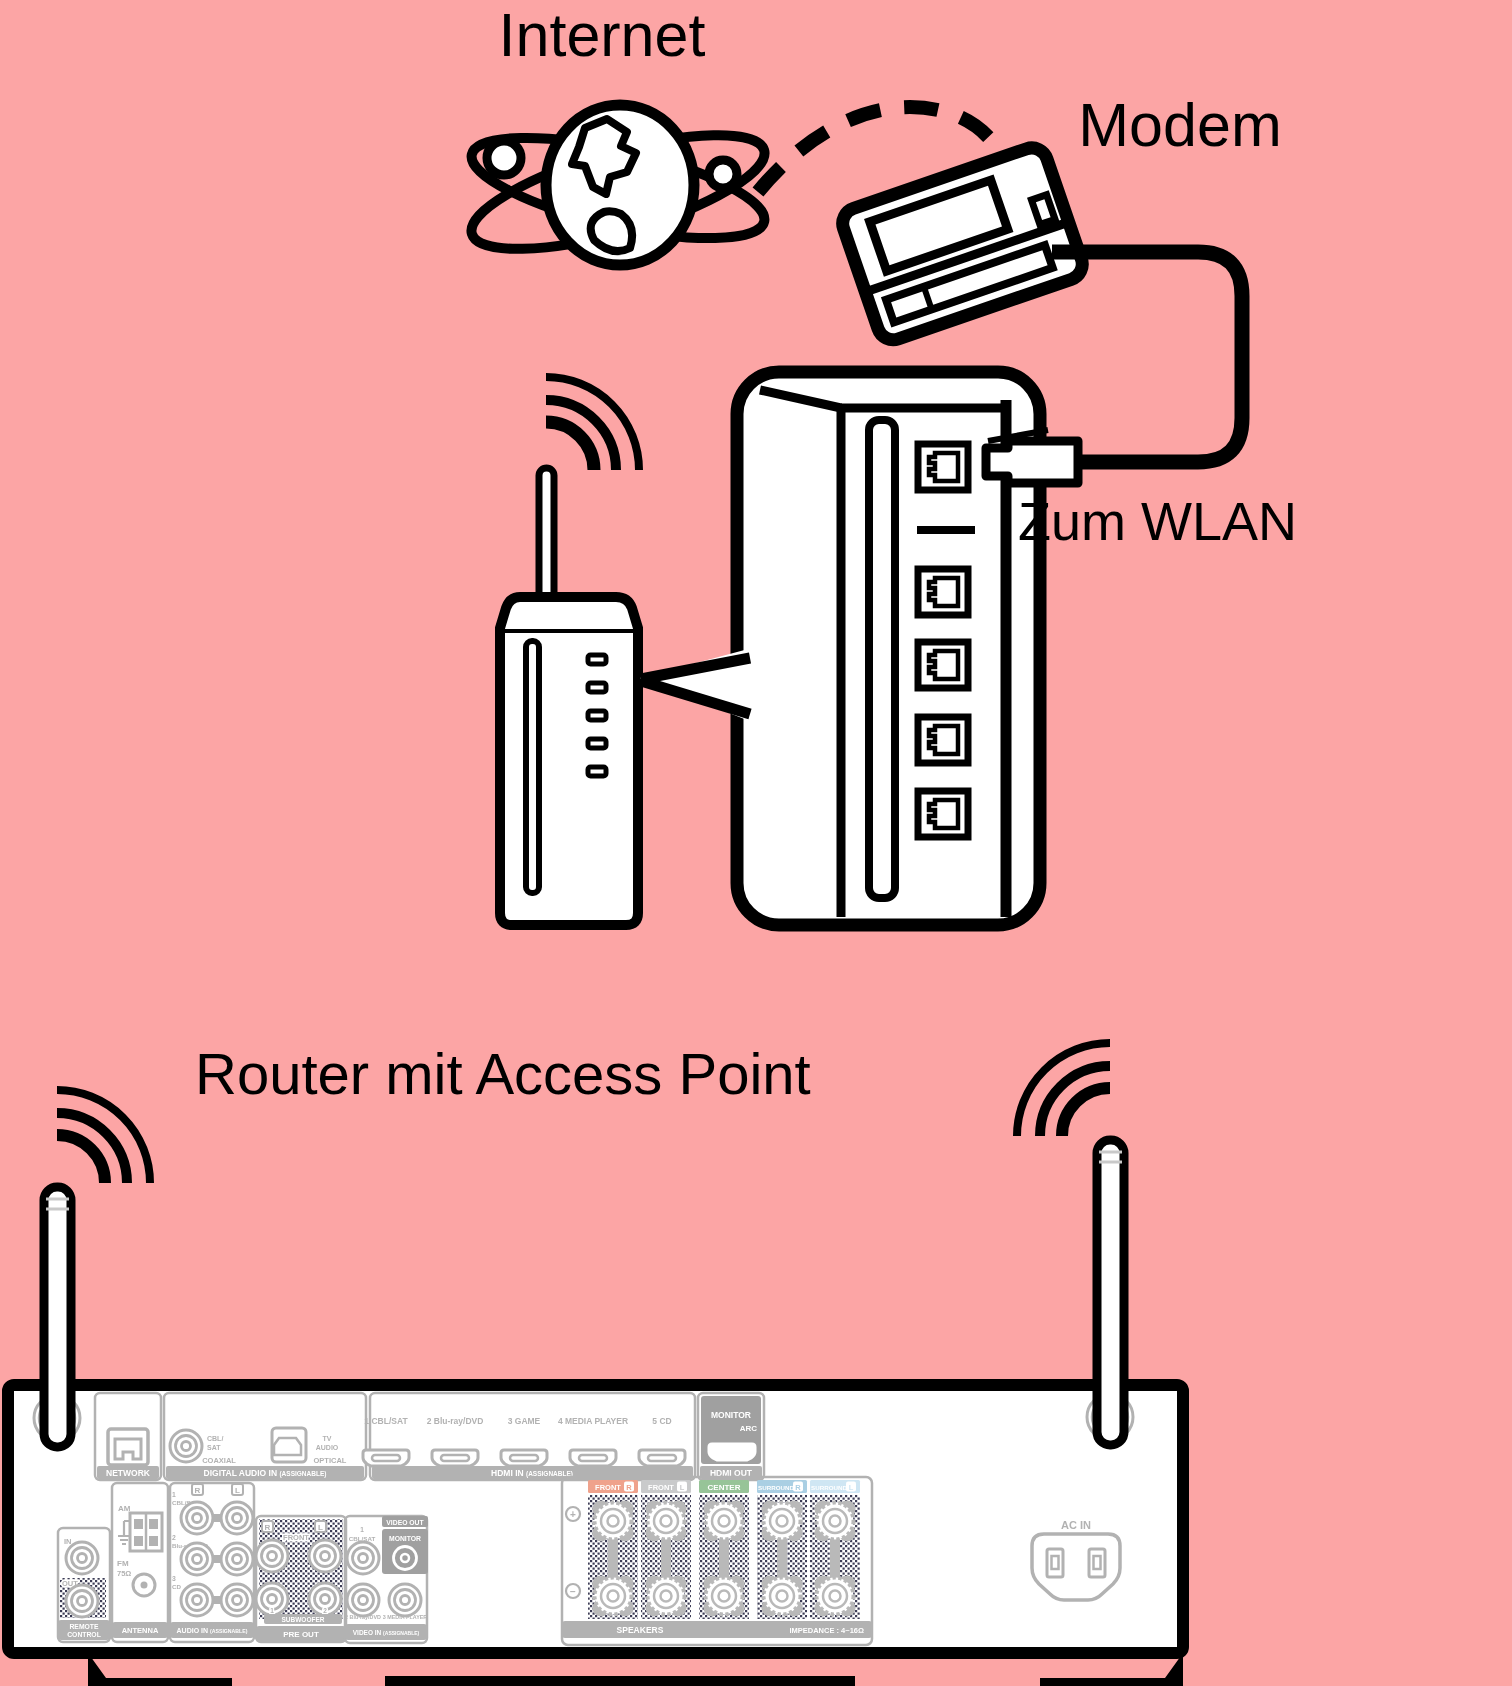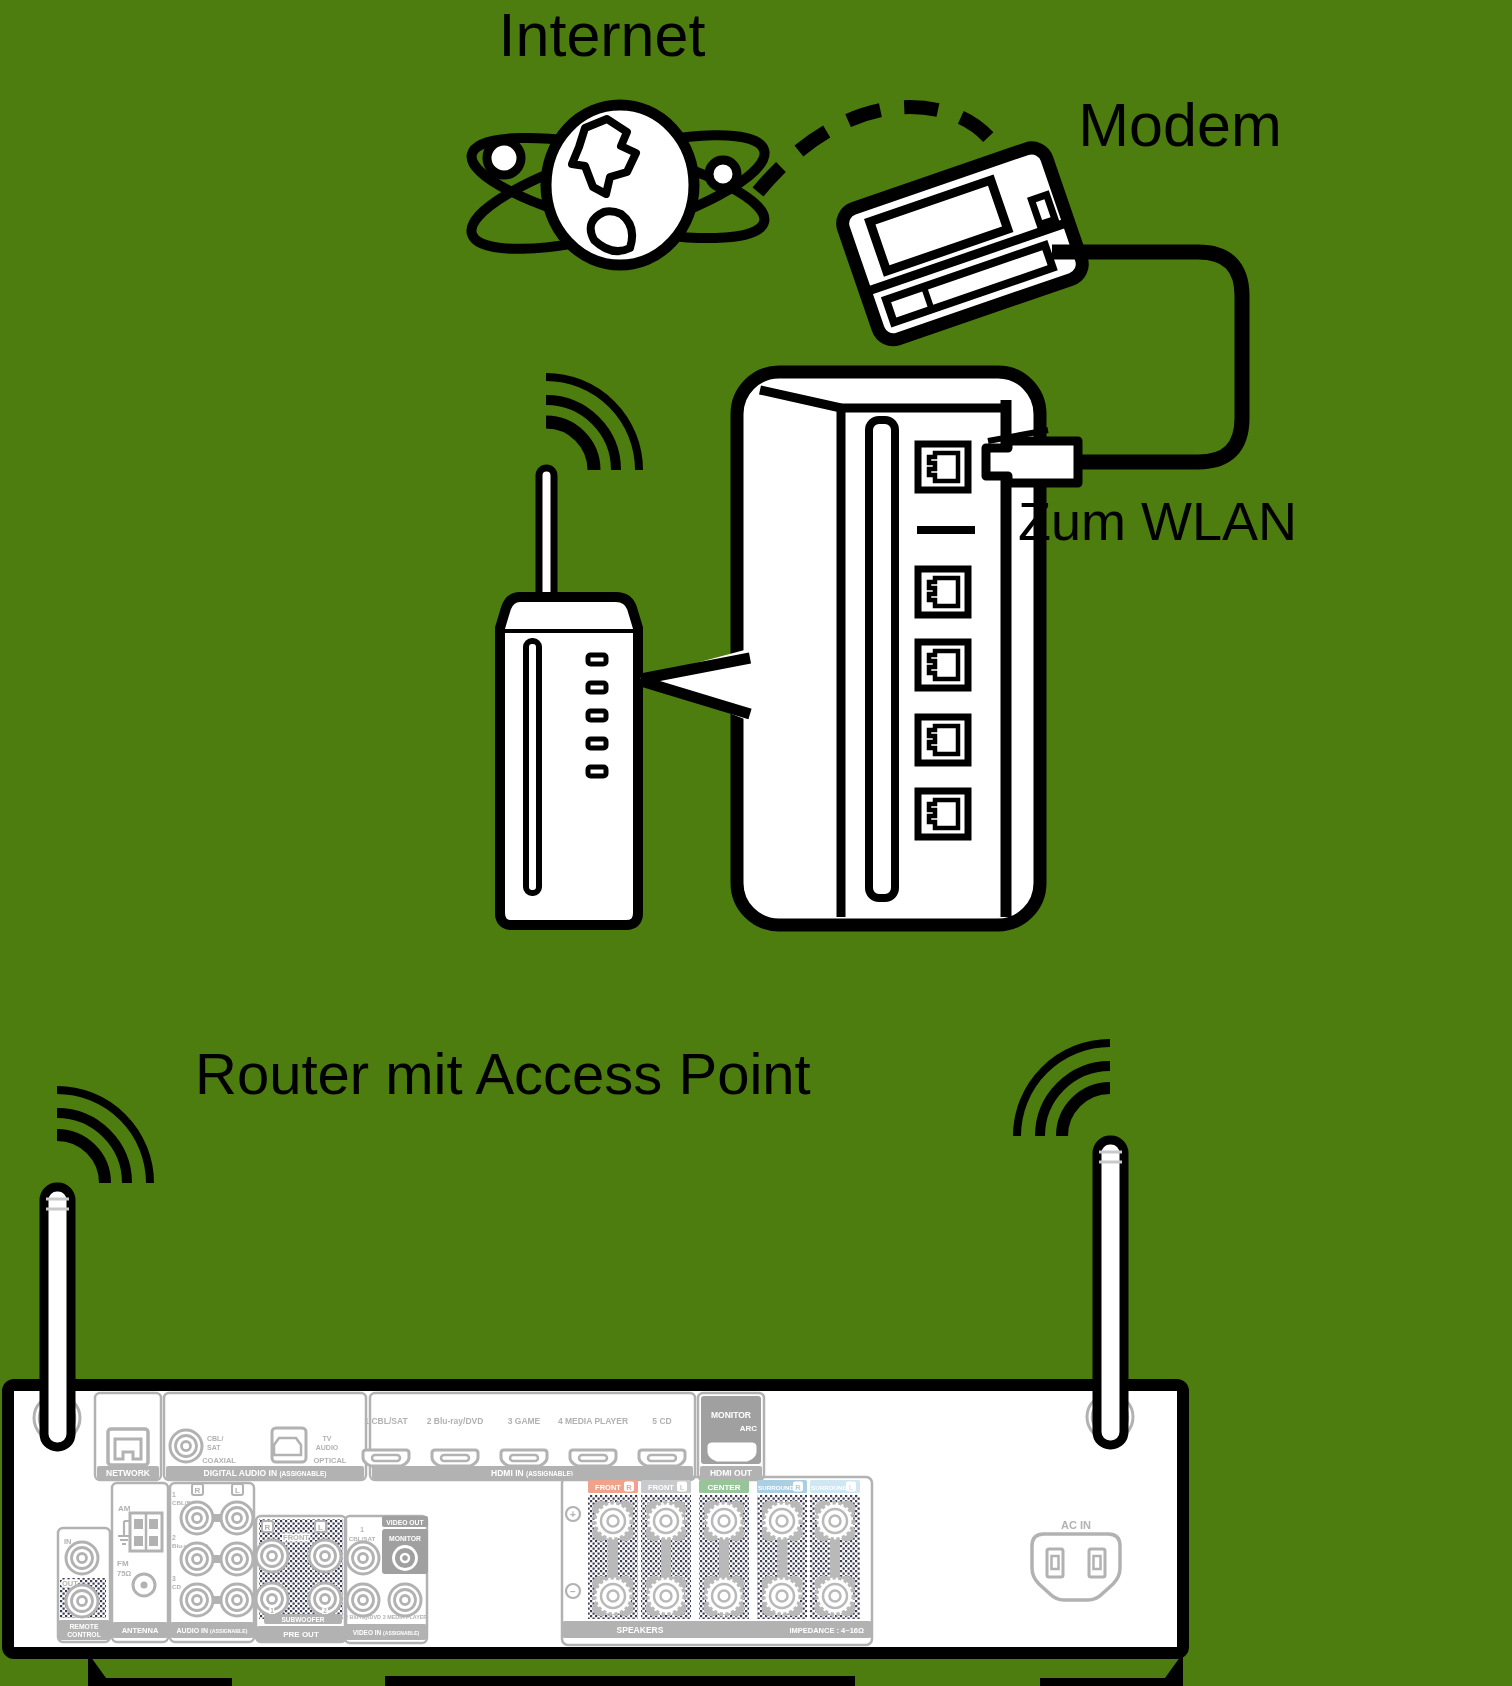--- a/index.html
+++ b/index.html
@@ -1,16 +1,16 @@
 <!DOCTYPE html>
 <html><head>
 <meta charset="utf-8">
 <style>
   html,body{margin:0;padding:0;background:#fff;}
-  .stage{width:1512px;height:1686px;position:relative;background:#4d7c0f;}
+  .stage{width:1512px;height:1686px;position:relative;background:#fca5a5;}
   svg{display:block;}
   text{font-family:"Liberation Sans","DejaVu Sans",sans-serif;}
   .big{fill:#000;font-weight:normal;}
   .g{fill:#b2b2b2;font-weight:bold;}
   .w{fill:#ffffff;font-weight:bold;}
   .halo{stroke:#ffffff;stroke-width:3px;paint-order:stroke;}
   .ln{stroke:#000;fill:none;}
   .gln{stroke:#b2b2b2;fill:none;}
 </style>
 </head>

